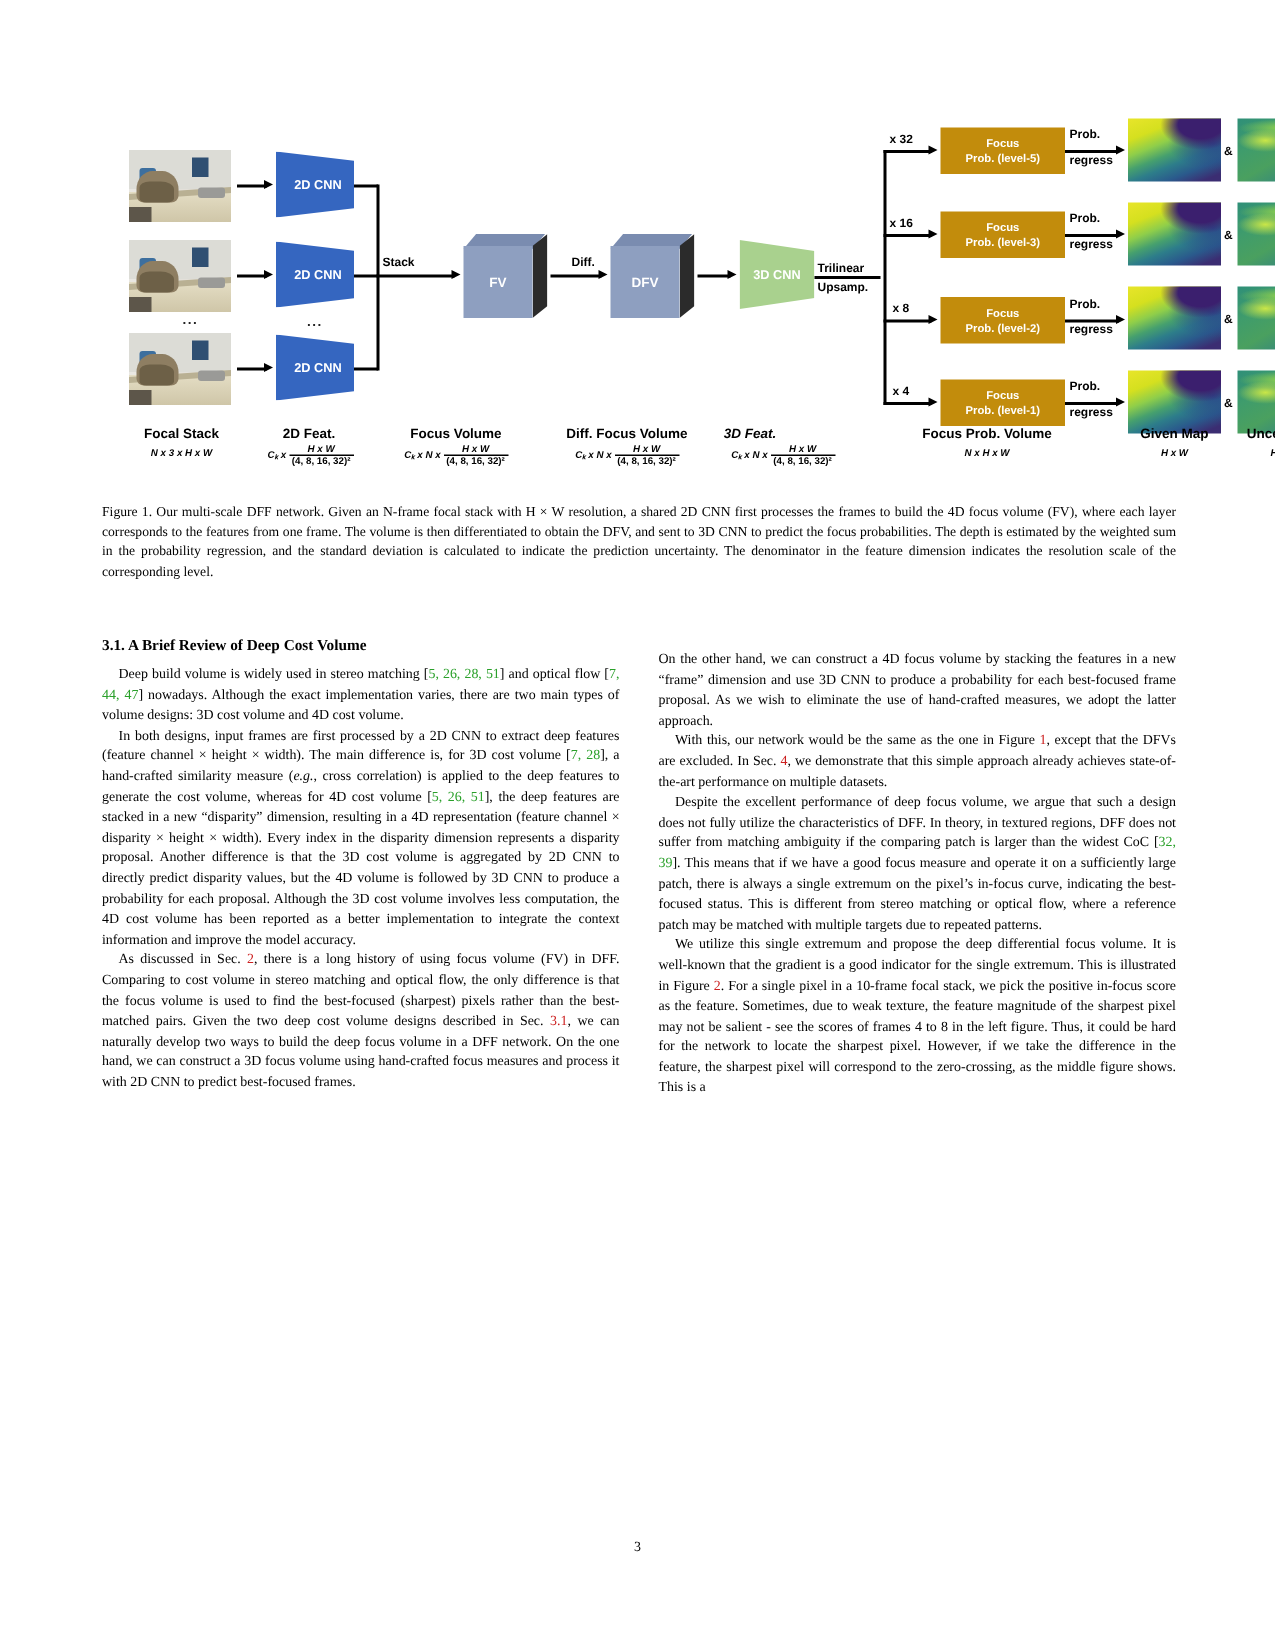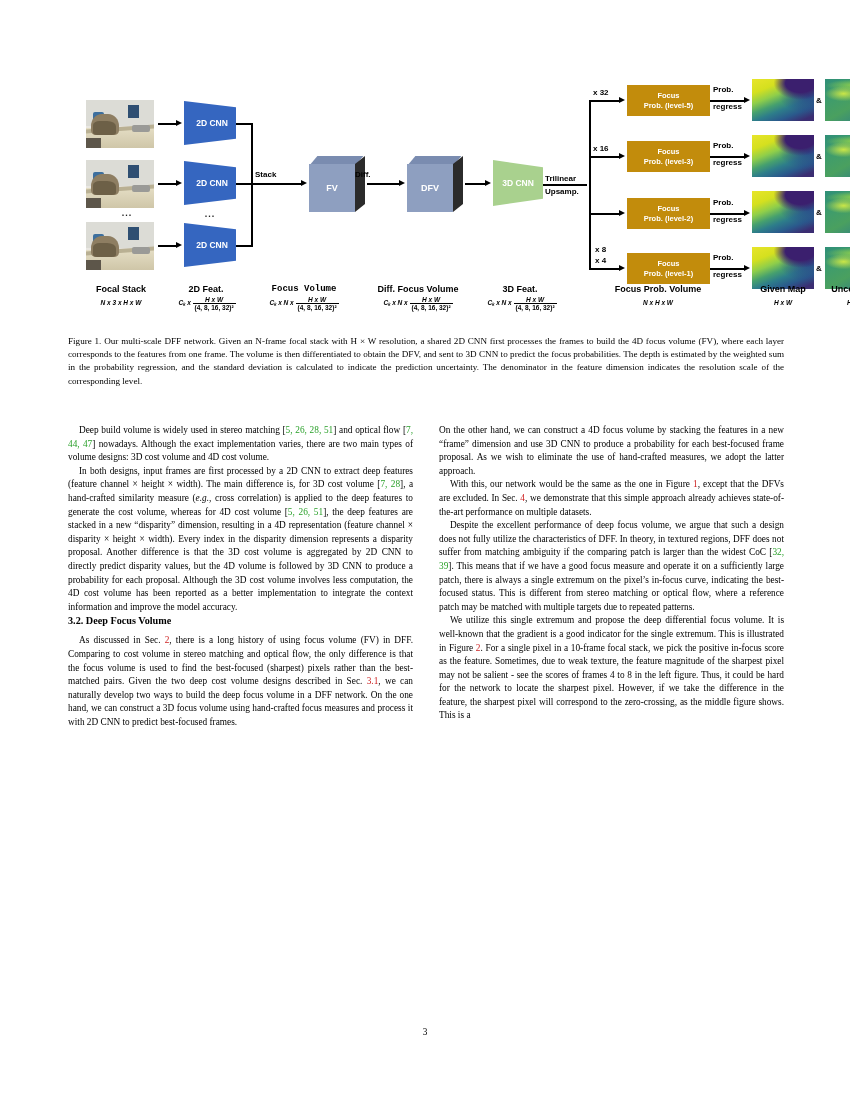--- a/index.html
+++ b/index.html
@@ -221,21 +221,21 @@
 
     <div class="cube" style="left:241px; top:78px;border-radius:10px;">
       <div class="top"></div>
         <div class="side"></div>
         <div class="front"></div>
       <div class="lbl">FV</div>
     </div>
 
     <div class="arrow arrow-h" style="left:299px; top:105px; width:34px;"></div>
     <div class="arrowhead" style="left:331px; top:101.5px;"></div>
-    <div class="diagtxt" style="left:287px; top:92px;">Diff.</div>
+    <div class="diagtxt" style="left:313px; top:92px;">Diff.</div>
 
     <div class="cube" style="left:339px; top:78px;">
       <div class="top"></div>
         <div class="side"></div>
         <div class="front"></div>
       <div class="lbl">DFV</div>
     </div>
 
     <div class="arrow arrow-h" style="left:397px; top:105px; width:22px;"></div>
     <div class="arrowhead" style="left:417px; top:101.5px;"></div>
@@ -269,21 +269,21 @@
       <div>Focus</div>
       <div>Prob. (level-3)</div>
     </div>
     <div class="arrow arrow-h" style="left:642px; top:78px; width:36px;"></div>
     <div class="arrowhead" style="left:676px; top:74.5px;"></div>
     <div class="diagtxt" style="left:645px; top:63px;">Prob.</div>
     <div class="diagtxt" style="left:645px; top:80px;">regress</div>
 
     <div class="arrow arrow-h" style="left:521px; top:135px; width:32px;"></div>
     <div class="arrowhead" style="left:551px; top:131.5px;"></div>
-    <div class="diagtxt" style="left:527px; top:123px;margin-top:44px;">x 8</div>
+    <div class="diagtxt" style="left:527px; top:123px;">x 8</div>
     <div class="focbox" style="left:559px; top:120px;">
       <div>Focus</div>
       <div>Prob. (level-2)</div>
     </div>
     <div class="arrow arrow-h" style="left:642px; top:135px; width:36px;"></div>
     <div class="arrowhead" style="left:676px; top:131.5px;"></div>
     <div class="diagtxt" style="left:645px; top:120px;">Prob.</div>
     <div class="diagtxt" style="left:645px; top:137px;">regress</div>
 
     <div class="arrow arrow-h" style="left:521px; top:190px; width:32px;"></div>
@@ -317,33 +317,33 @@
     <div class="cap-dim" style="left:0px; top:221px; width:106px;">
       <span class="ital">N x 3 x H x W</span>
     </div>
 
     <div class="cap-lbl" style="left:98px; top:206px; width:80px;">2D Feat.</div>
     <div class="cap-dim" style="left:92px; top:218px; width:94px;">
       <span class="ital">Cₖ x</span>
       <span class="frac"><span class="num">H x W</span><span class="den">(4, 8, 16, 32)²</span></span>
     </div>
 
-    <div class="cap-lbl" style="left:186px; top:206px; width:100px;font-family:Liberation Mono, monospace;">Focus Volume</div>
+    <div class="cap-lbl" style="left:186px; top:206px; width:100px;">Focus Volume</div>
     <div class="cap-dim" style="left:178px; top:218px; width:116px;">
       <span class="ital">Cₖ x N x</span>
       <span class="frac"><span class="num">H x W</span><span class="den">(4, 8, 16, 32)²</span></span>
     </div>
 
     <div class="cap-lbl" style="left:288px; top:206px; width:124px;">Diff. Focus Volume</div>
     <div class="cap-dim" style="left:292px; top:218px; width:116px;">
       <span class="ital">Cₖ x N x</span>
       <span class="frac"><span class="num">H x W</span><span class="den">(4, 8, 16, 32)²</span></span>
     </div>
 
-    <div class="cap-lbl" style="left:412px; top:206px; width:80px;">3D Feat.</div>
+    <div class="cap-lbl" style="left:392px; top:206px; width:80px;font-style:italic;">3D Feat.</div>
     <div class="cap-dim" style="left:400px; top:218px; width:108px;">
       <span class="ital">Cₖ x N x</span>
       <span class="frac"><span class="num">H x W</span><span class="den">(4, 8, 16, 32)²</span></span>
     </div>
 
     <div class="cap-lbl" style="left:510px; top:206px; width:160px;">Focus Prob. Volume</div>
     <div class="cap-dim" style="left:510px; top:221px; width:160px;">
       <span class="ital">N x H x W</span>
     </div>
 
@@ -356,29 +356,29 @@
     <div class="cap-dim" style="left:753px; top:221px; width:70px;">
       <span class="ital">H x W</span>
     </div>
   </div>
 
   <div class="caption">
     <span>Figure 1. Our multi-scale DFF network. Given an N-frame focal stack with H × W resolution, a shared 2D CNN first processes the frames to build the 4D focus volume (FV), where each layer corresponds to the features from one frame. The volume is then differentiated to obtain the DFV, and sent to 3D CNN to predict the focus probabilities. The depth is estimated by the weighted sum in the probability regression, and the standard deviation is calculated to indicate the prediction uncertainty. The denominator in the feature dimension indicates the resolution scale of the corresponding level.</span>
   </div>
 
   <div class="col col-left">
+    <h3 class="sec">3.1. A Brief Review of Deep Cost Volume</h3>
     <p class="para"><span>Deep build volume is widely used in stereo matching [</span><span class="cite-g">5, 26, 28, 51</span><span>] and optical flow [</span><span class="cite-g">7, 44, 47</span><span>] nowadays. Although the exact implementation varies, there are two main types of volume designs: 3D cost volume and 4D cost volume.</span></p>
     <p class="para"><span>In both designs, input frames are first processed by a 2D CNN to extract deep features (feature channel × height × width). The main difference is, for 3D cost volume [</span><span class="cite-g">7, 28</span><span>], a hand-crafted similarity measure (</span><i>e.g.</i><span>, cross correlation) is applied to the deep features to generate the cost volume, whereas for 4D cost volume [</span><span class="cite-g">5, 26, 51</span><span>], the deep features are stacked in a new “disparity” dimension, resulting in a 4D representation (feature channel × disparity × height × width). Every index in the disparity dimension represents a disparity proposal. Another difference is that the 3D cost volume is aggregated by 2D CNN to directly predict disparity values, but the 4D volume is followed by 3D CNN to produce a probability for each proposal. Although the 3D cost volume involves less computation, the 4D cost volume has been reported as a better implementation to integrate the context information and improve the model accuracy.</span></p>
 
-    <h3 class="sec sec-spaced">3.2. Deep Focus Volume</h3>
     <p class="para"><span>As discussed in Sec. </span><span class="ref">2</span><span>, there is a long history of using focus volume (FV) in DFF. Comparing to cost volume in stereo matching and optical flow, the only difference is that the focus volume is used to find the best-focused (sharpest) pixels rather than the best-matched pairs. Given the two deep cost volume designs described in Sec. </span><span class="ref">3.1</span><span>, we can naturally develop two ways to build the deep focus volume in a DFF network. On the one hand, we can construct a 3D focus volume using hand-crafted focus measures and process it with 2D CNN to predict best-focused frames.</span></p>
   </div>
 
   <div class="col col-right">
-    <p class="para" style="text-indent:0;"><span>On the other hand, we can construct a 4D focus volume by stacking the features in a new “frame” dimension and use 3D CNN to produce a probability for each best-focused frame proposal. As we wish to eliminate the use of hand-crafted measures, we adopt the latter approach.</span></p>
+    <p class="para" style="text-indent:0;margin-top:10px;"><span>On the other hand, we can construct a 4D focus volume by stacking the features in a new “frame” dimension and use 3D CNN to produce a probability for each best-focused frame proposal. As we wish to eliminate the use of hand-crafted measures, we adopt the latter approach.</span></p>
     <p class="para"><span>With this, our network would be the same as the one in Figure </span><span class="ref">1</span><span>, except that the DFVs are excluded. In Sec. </span><span class="ref">4</span><span>, we demonstrate that this simple approach already achieves state-of-the-art performance on multiple datasets.</span></p>
 
     <p class="para"><span>Despite the excellent performance of deep focus volume, we argue that such a design does not fully utilize the characteristics of DFF. In theory, in textured regions, DFF does not suffer from matching ambiguity if the comparing patch is larger than the widest CoC [</span><span class="cite-g">32, 39</span><span>]. This means that if we have a good focus measure and operate it on a sufficiently large patch, there is always a single extremum on the pixel’s in-focus curve, indicating the best-focused status. This is different from stereo matching or optical flow, where a reference patch may be matched with multiple targets due to repeated patterns.</span></p>
     <p class="para"><span>We utilize this single extremum and propose the deep differential focus volume. It is well-known that the gradient is a good indicator for the single extremum. This is illustrated in Figure </span><span class="ref">2</span><span>. For a single pixel in a 10-frame focal stack, we pick the positive in-focus score as the feature. Sometimes, due to weak texture, the feature magnitude of the sharpest pixel may not be salient - see the scores of frames 4 to 8 in the left figure. Thus, it could be hard for the network to locate the sharpest pixel. However, if we take the difference in the feature, the sharpest pixel will correspond to the zero-crossing, as the middle figure shows. This is a</span></p>
   </div>
 
   <div class="pageno">3</div>
 </div>
 
 </body></html>

